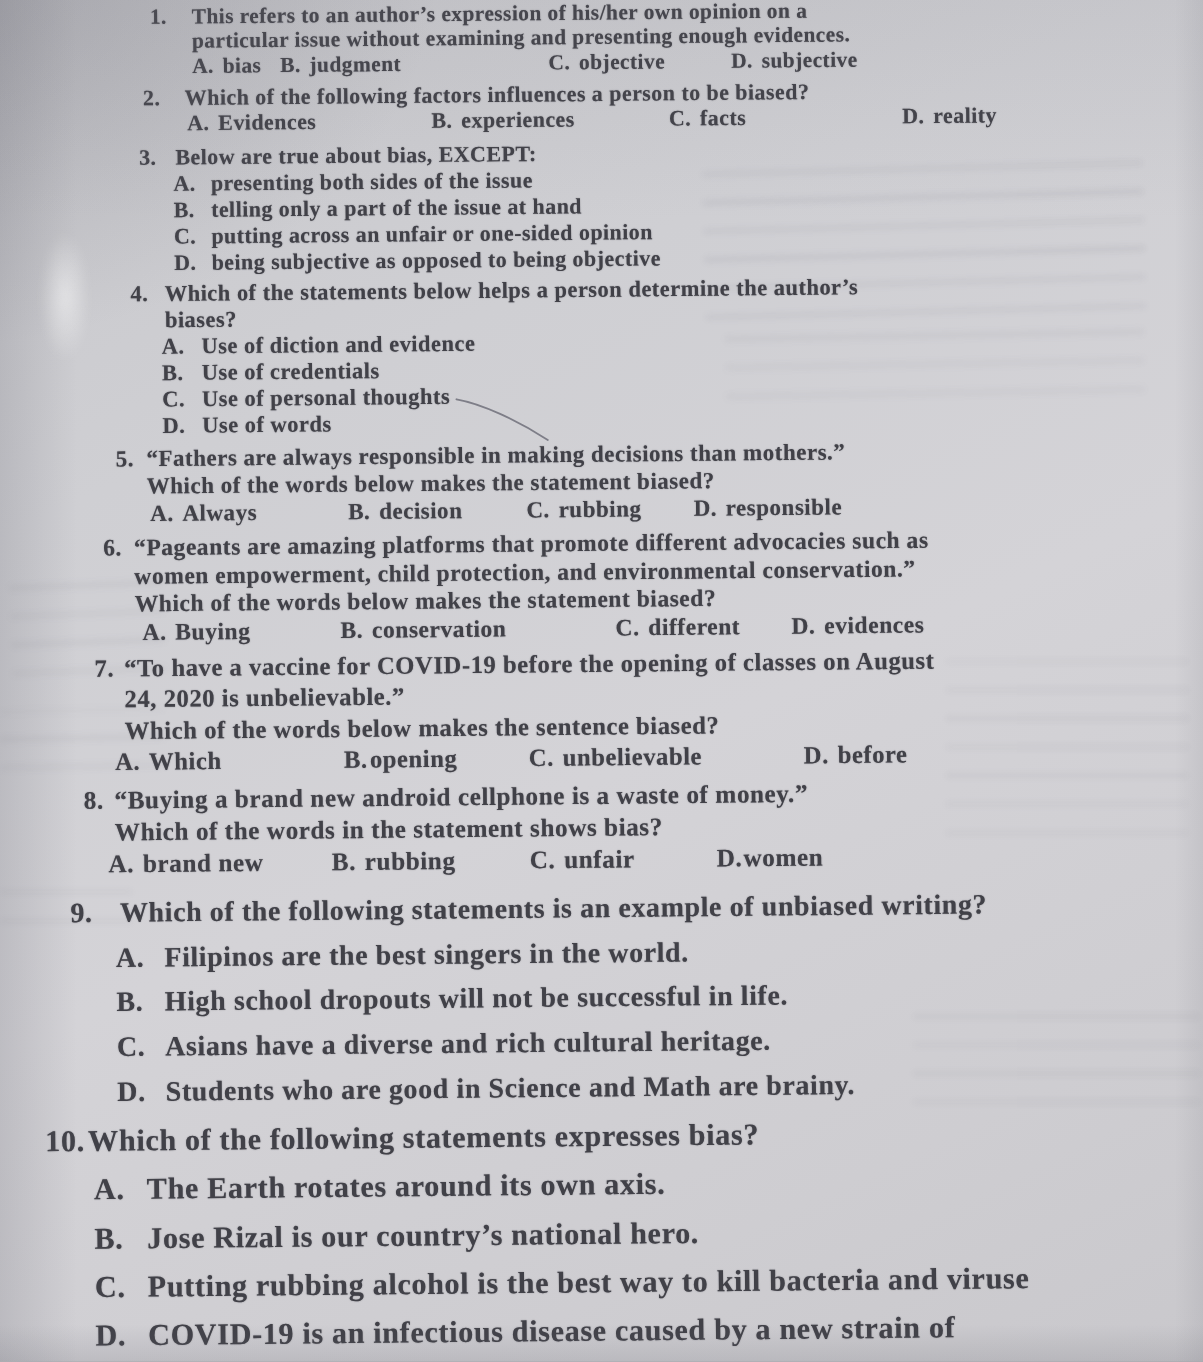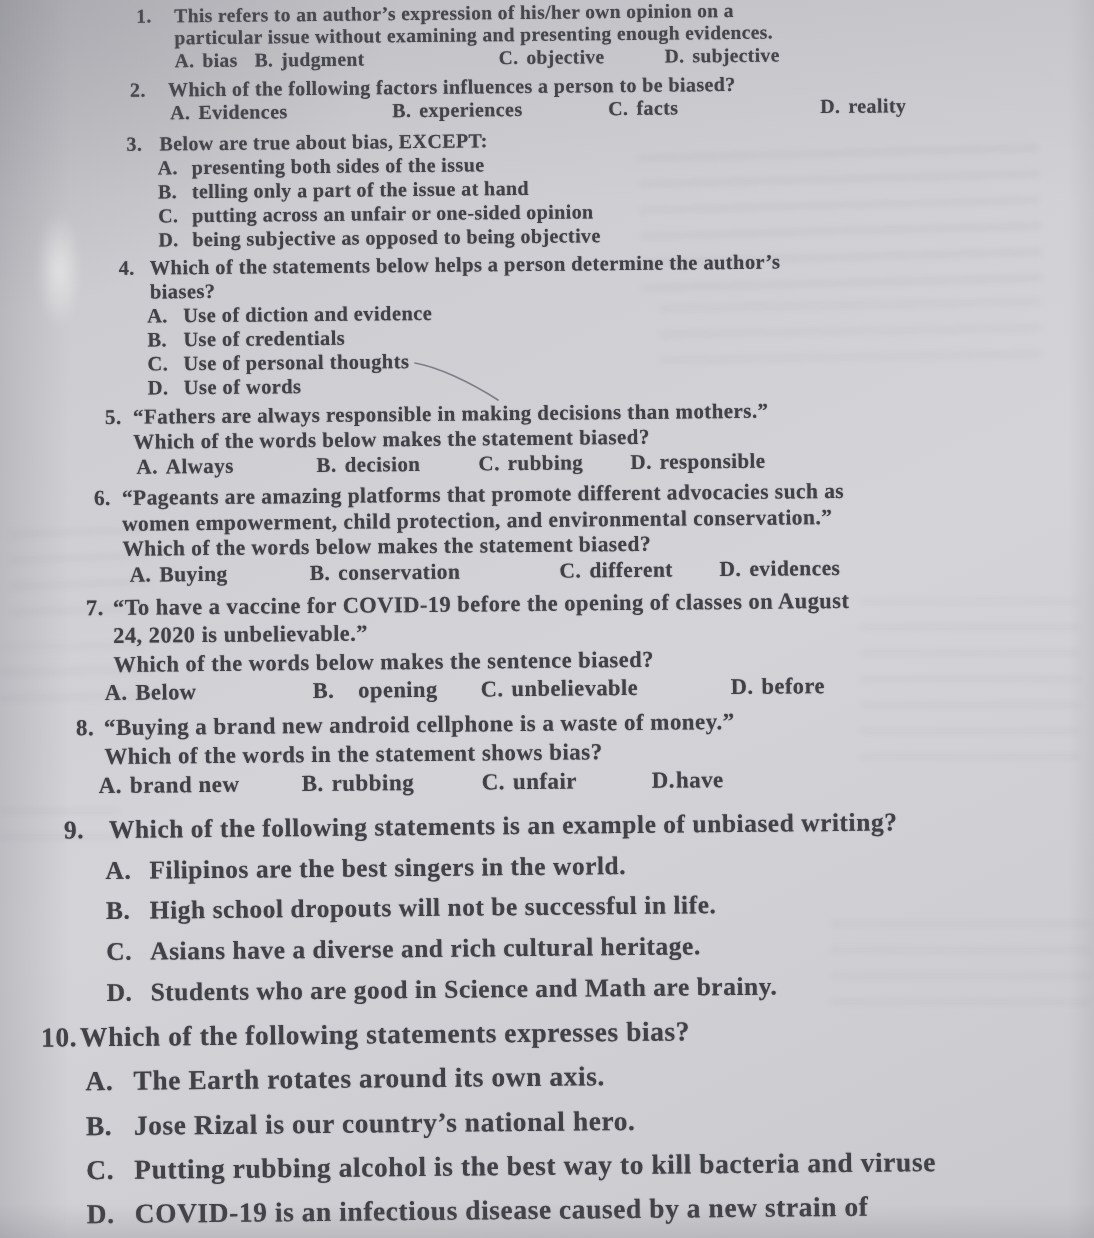--- a/index.html
+++ b/index.html
@@ -115,34 +115,34 @@
             <span class="opt-abs" style="left: 215px;"><span>B.</span><span style="margin-left: 8px;">conservation</span></span>
             <span class="opt-abs" style="left: 465px;"><span>C.</span><span style="margin-left: 8px;">different</span></span>
             <span class="opt-abs" style="left: 625px;"><span>D.</span><span style="margin-left: 8px;">evidences</span></span>
           </div>
         </div>
         <div class="q" style="font-size: 22.5px; line-height: 1.25; padding-left: 86px; margin-bottom: 6px;">
           <div class="stem-line"><span class="qnum" style="width: 27px;">7.</span><span>“To have a vaccine for COVID-19 before the opening of classes on August</span></div>
           <div class="stem-line" style="margin-left: 27px;">24, 2020 is unbelievable.”</div>
           <div class="stem-line" style="margin-left: 27px;">Which of the words below makes the sentence biased?</div>
           <div class="opt-row" style="height: 28px;">
-            <span class="opt-abs" style="left: 18px;"><span>A.</span><span style="margin-left: 8px;">Below</span></span>
-            <span class="opt-abs" style="left: 226px;"><span>B.</span><span style="margin-left: 24px;">opening</span></span>
+            <span class="opt-abs" style="left: 18px;"><span>A.</span><span style="margin-left: 8px;">Which</span></span>
+            <span class="opt-abs" style="left: 226px;"><span>B.</span><span style="margin-left: 2px;">opening</span></span>
             <span class="opt-abs" style="left: 394px;"><span>C.</span><span style="margin-left: 8px;">unbelievable</span></span>
             <span class="opt-abs" style="left: 644px;"><span>D.</span><span style="margin-left: 8px;">before</span></span>
           </div>
         </div>
         <div class="q" style="font-size: 23px; line-height: 1.27; padding-left: 75px; margin-bottom: 14px;">
           <div class="stem-line"><span class="qnum" style="width: 28px;">8.</span><span>“Buying a brand new android cellphone is a waste of money.”</span></div>
           <div class="stem-line" style="margin-left: 28px;">Which of the words in the statement shows bias?</div>
           <div class="opt-row" style="height: 29px;">
             <span class="opt-abs" style="left: 22px;"><span>A.</span><span style="margin-left: 8px;">brand new</span></span>
             <span class="opt-abs" style="left: 225px;"><span>B.</span><span style="margin-left: 8px;">rubbing</span></span>
             <span class="opt-abs" style="left: 405px;"><span>C.</span><span style="margin-left: 8px;">unfair</span></span>
-            <span class="opt-abs" style="left: 575px;"><span>D.</span><span style="margin-left: 1px;">have</span></span>
+            <span class="opt-abs" style="left: 575px;"><span>D.</span><span style="margin-left: 1px;">women</span></span>
           </div>
         </div>
         <div class="q" style="font-size: 25.5px; line-height: 1.28; padding-left: 62px; margin-bottom: 10px;">
           <div class="stem-line"><span class="qnum" style="width: 45px;">9.</span><span>Which of the following statements is an example of unbiased writing?</span></div>
           <div style="margin-left: 41px; margin-top: 8px;"><span class="opt-letter" style="width: 44px;">A.</span><span>Filipinos are the best singers in the world.</span></div>
           <div style="margin-left: 41px; margin-top: 8px;"><span class="opt-letter" style="width: 44px;">B.</span><span>High school dropouts will not be successful in life.</span></div>
           <div style="margin-left: 41px; margin-top: 8px;"><span class="opt-letter" style="width: 44px;">C.</span><span>Asians have a diverse and rich cultural heritage.</span></div>
           <div style="margin-left: 41px; margin-top: 8px;"><span class="opt-letter" style="width: 44px;">D.</span><span>Students who are good in Science and Math are brainy.</span></div>
         </div>
         <div class="q" style="font-size: 27.5px; line-height: 1.28; padding-left: 37px; margin-bottom: 0px;">

